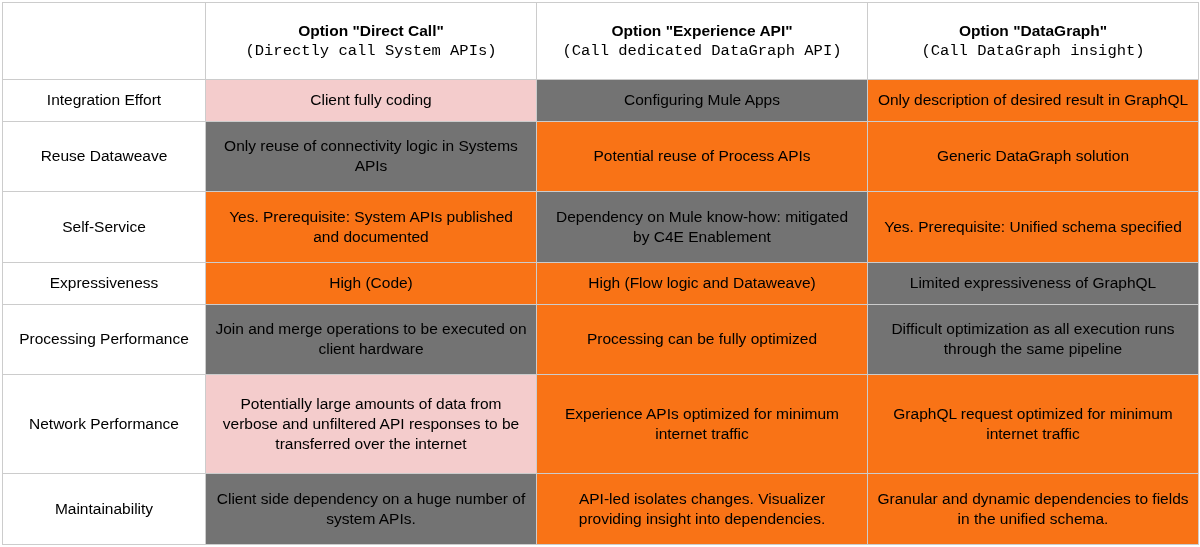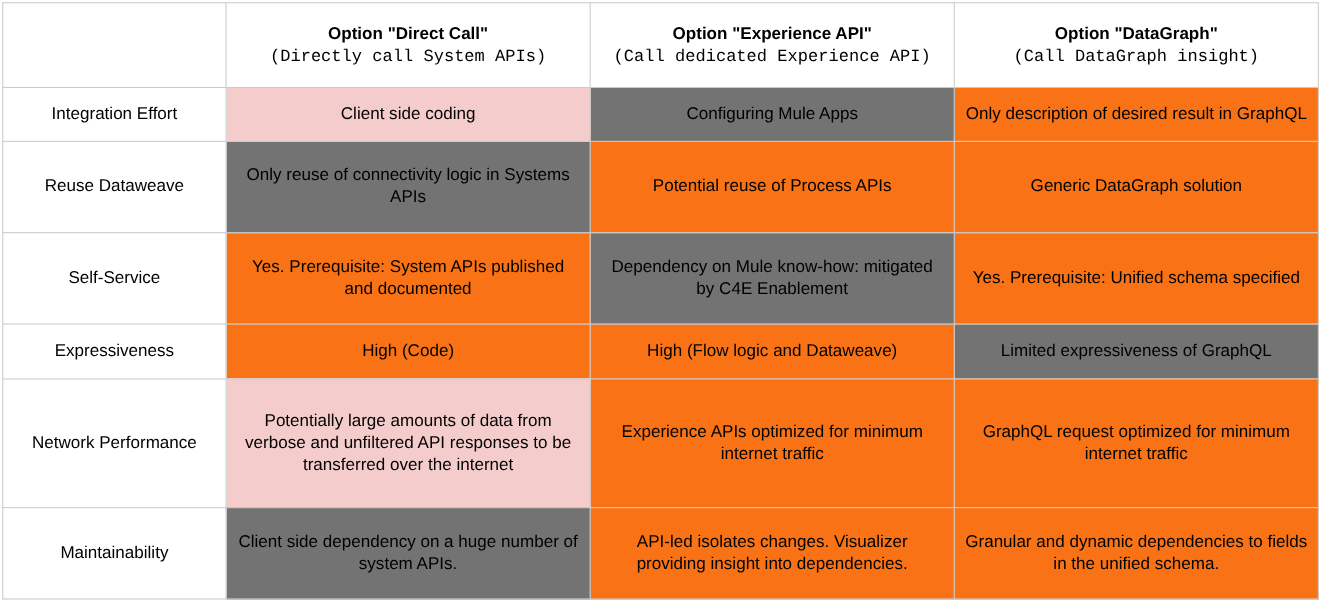--- a/index.html
+++ b/index.html
@@ -77,32 +77,32 @@
   </colgroup>
   <thead>
     <tr>
       <th class="corner-cell"></th>
       <th>
         <span class="hdr-title">Option "Direct Call"</span>
         <span class="hdr-sub">(Directly call System APIs)</span>
       </th>
       <th>
         <span class="hdr-title">Option "Experience API"</span>
-        <span class="hdr-sub">(Call dedicated Experience API)</span>
+        <span class="hdr-sub">(Call dedicated DataGraph API)</span>
       </th>
       <th>
         <span class="hdr-title">Option "DataGraph"</span>
         <span class="hdr-sub">(Call DataGraph insight)</span>
       </th>
     </tr>
   </thead>
   <tbody id="table-body">
       <tr>
         <th class="row-label">Integration Effort</th>
-        <td class="fill-pink">Client side coding</td>
+        <td class="fill-pink">Client fully coding</td>
         <td class="fill-yellow">Configuring Mule Apps</td>
         <td class="fill-green">Only description of desired result in GraphQL</td>
       </tr>
       <tr>
         <th class="row-label">Reuse Dataweave</th>
         <td class="fill-yellow">Only reuse of connectivity logic in Systems APIs</td>
         <td class="fill-green">Potential reuse of Process APIs</td>
         <td class="fill-green">Generic DataGraph solution</td>
       </tr>
       <tr>
@@ -111,20 +111,26 @@
         <td class="fill-yellow">Dependency on Mule know-how: mitigated by C4E Enablement</td>
         <td class="fill-green">Yes. Prerequisite: Unified schema specified</td>
       </tr>
       <tr>
         <th class="row-label">Expressiveness</th>
         <td class="fill-green">High (Code)</td>
         <td class="fill-green">High (Flow logic and Dataweave)</td>
         <td class="fill-yellow">Limited expressiveness of GraphQL</td>
       </tr>
       <tr>
+        <th class="row-label">Processing Performance</th>
+        <td class="fill-yellow">Join and merge operations to be executed on client hardware</td>
+        <td class="fill-green">Processing can be fully optimized</td>
+        <td class="fill-yellow">Difficult optimization as all execution runs through the same pipeline</td>
+      </tr>
+      <tr>
         <th class="row-label">Network Performance</th>
         <td class="fill-pink">Potentially large amounts of data from verbose and unfiltered API responses to be transferred over the internet</td>
         <td class="fill-green">Experience APIs optimized for minimum internet traffic</td>
         <td class="fill-green">GraphQL request optimized for minimum internet traffic</td>
       </tr>
       <tr>
         <th class="row-label">Maintainability</th>
         <td class="fill-yellow">Client side dependency on a huge number of system APIs.</td>
         <td class="fill-green">API-led isolates changes. Visualizer providing insight into dependencies.</td>
         <td class="fill-green">Granular and dynamic dependencies to fields in the unified schema.</td>

